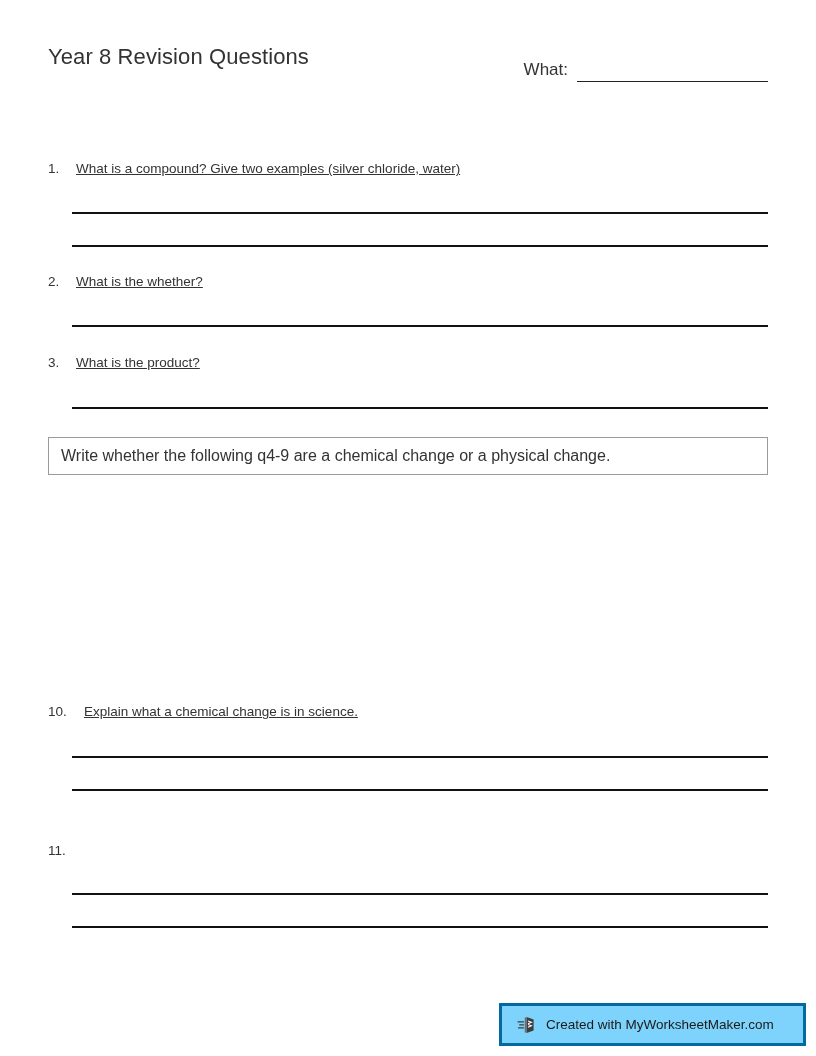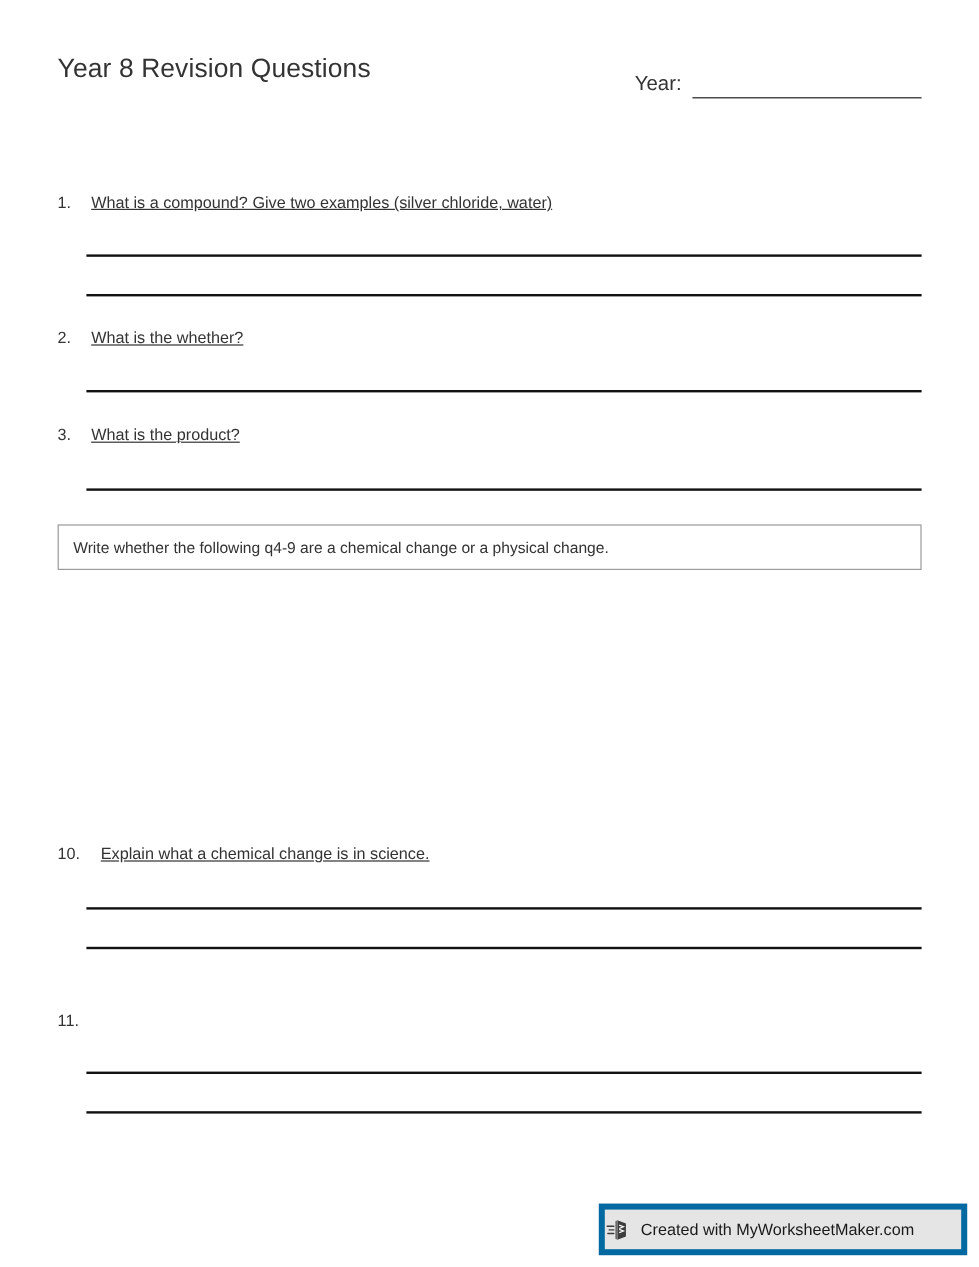--- a/index.html
+++ b/index.html
@@ -100,21 +100,21 @@
     top: 437px;
     width: 720px;
     height: 38px;
     box-sizing: border-box;
     border: 1px solid #9a9a9a;
     display: flex;
     align-items: center;
     padding-left: 12px;
   }
   .instruction-text {
-    font-size: 13px;
+    font-size: 16px;
     color: #333333;
   }
 
   
   .blank-region {
     position: absolute;
     left: 48px;
     top: 486px;
     width: 720px;
     height: 186px;
@@ -137,25 +137,25 @@
   }
 
   
   .footer-badge {
     position: absolute;
     left: 499px;
     top: 1003px;
     width: 307px;
     height: 43px;
     box-sizing: border-box;
-    border: 5px solid #0369a1;
-    background: #e5e5e5;
+    border: 3px solid #0369a1;
+    background: #7dd3fc;
     display: flex;
     align-items: center;
-    padding-left: 0;
+    padding-left: 14px;
   }
   .footer-logo {
     width: 22px;
     height: 22px;
     flex: 0 0 22px;
     margin-right: 8px;
     display: block;
   }
   .footer-text {
     font-size: 13.5px;
@@ -166,21 +166,21 @@
 </head>
 <body>
 
 <div class="page">
 
   <div class="header">
     <div class="worksheet-title">Year 8 Revision Questions</div>
 
     <div class="meta-fields">
       <div class="meta-row">
-        <span class="meta-label">Year:</span>
+        <span class="meta-label">What:</span>
         <span class="meta-line"></span>
       </div>
     </div>
   </div>
 
   <div class="questions">
 
     <div class="question-block" style="margin-bottom:16px;">
       <div class="q-head">
         <span class="q-number">1.</span>

